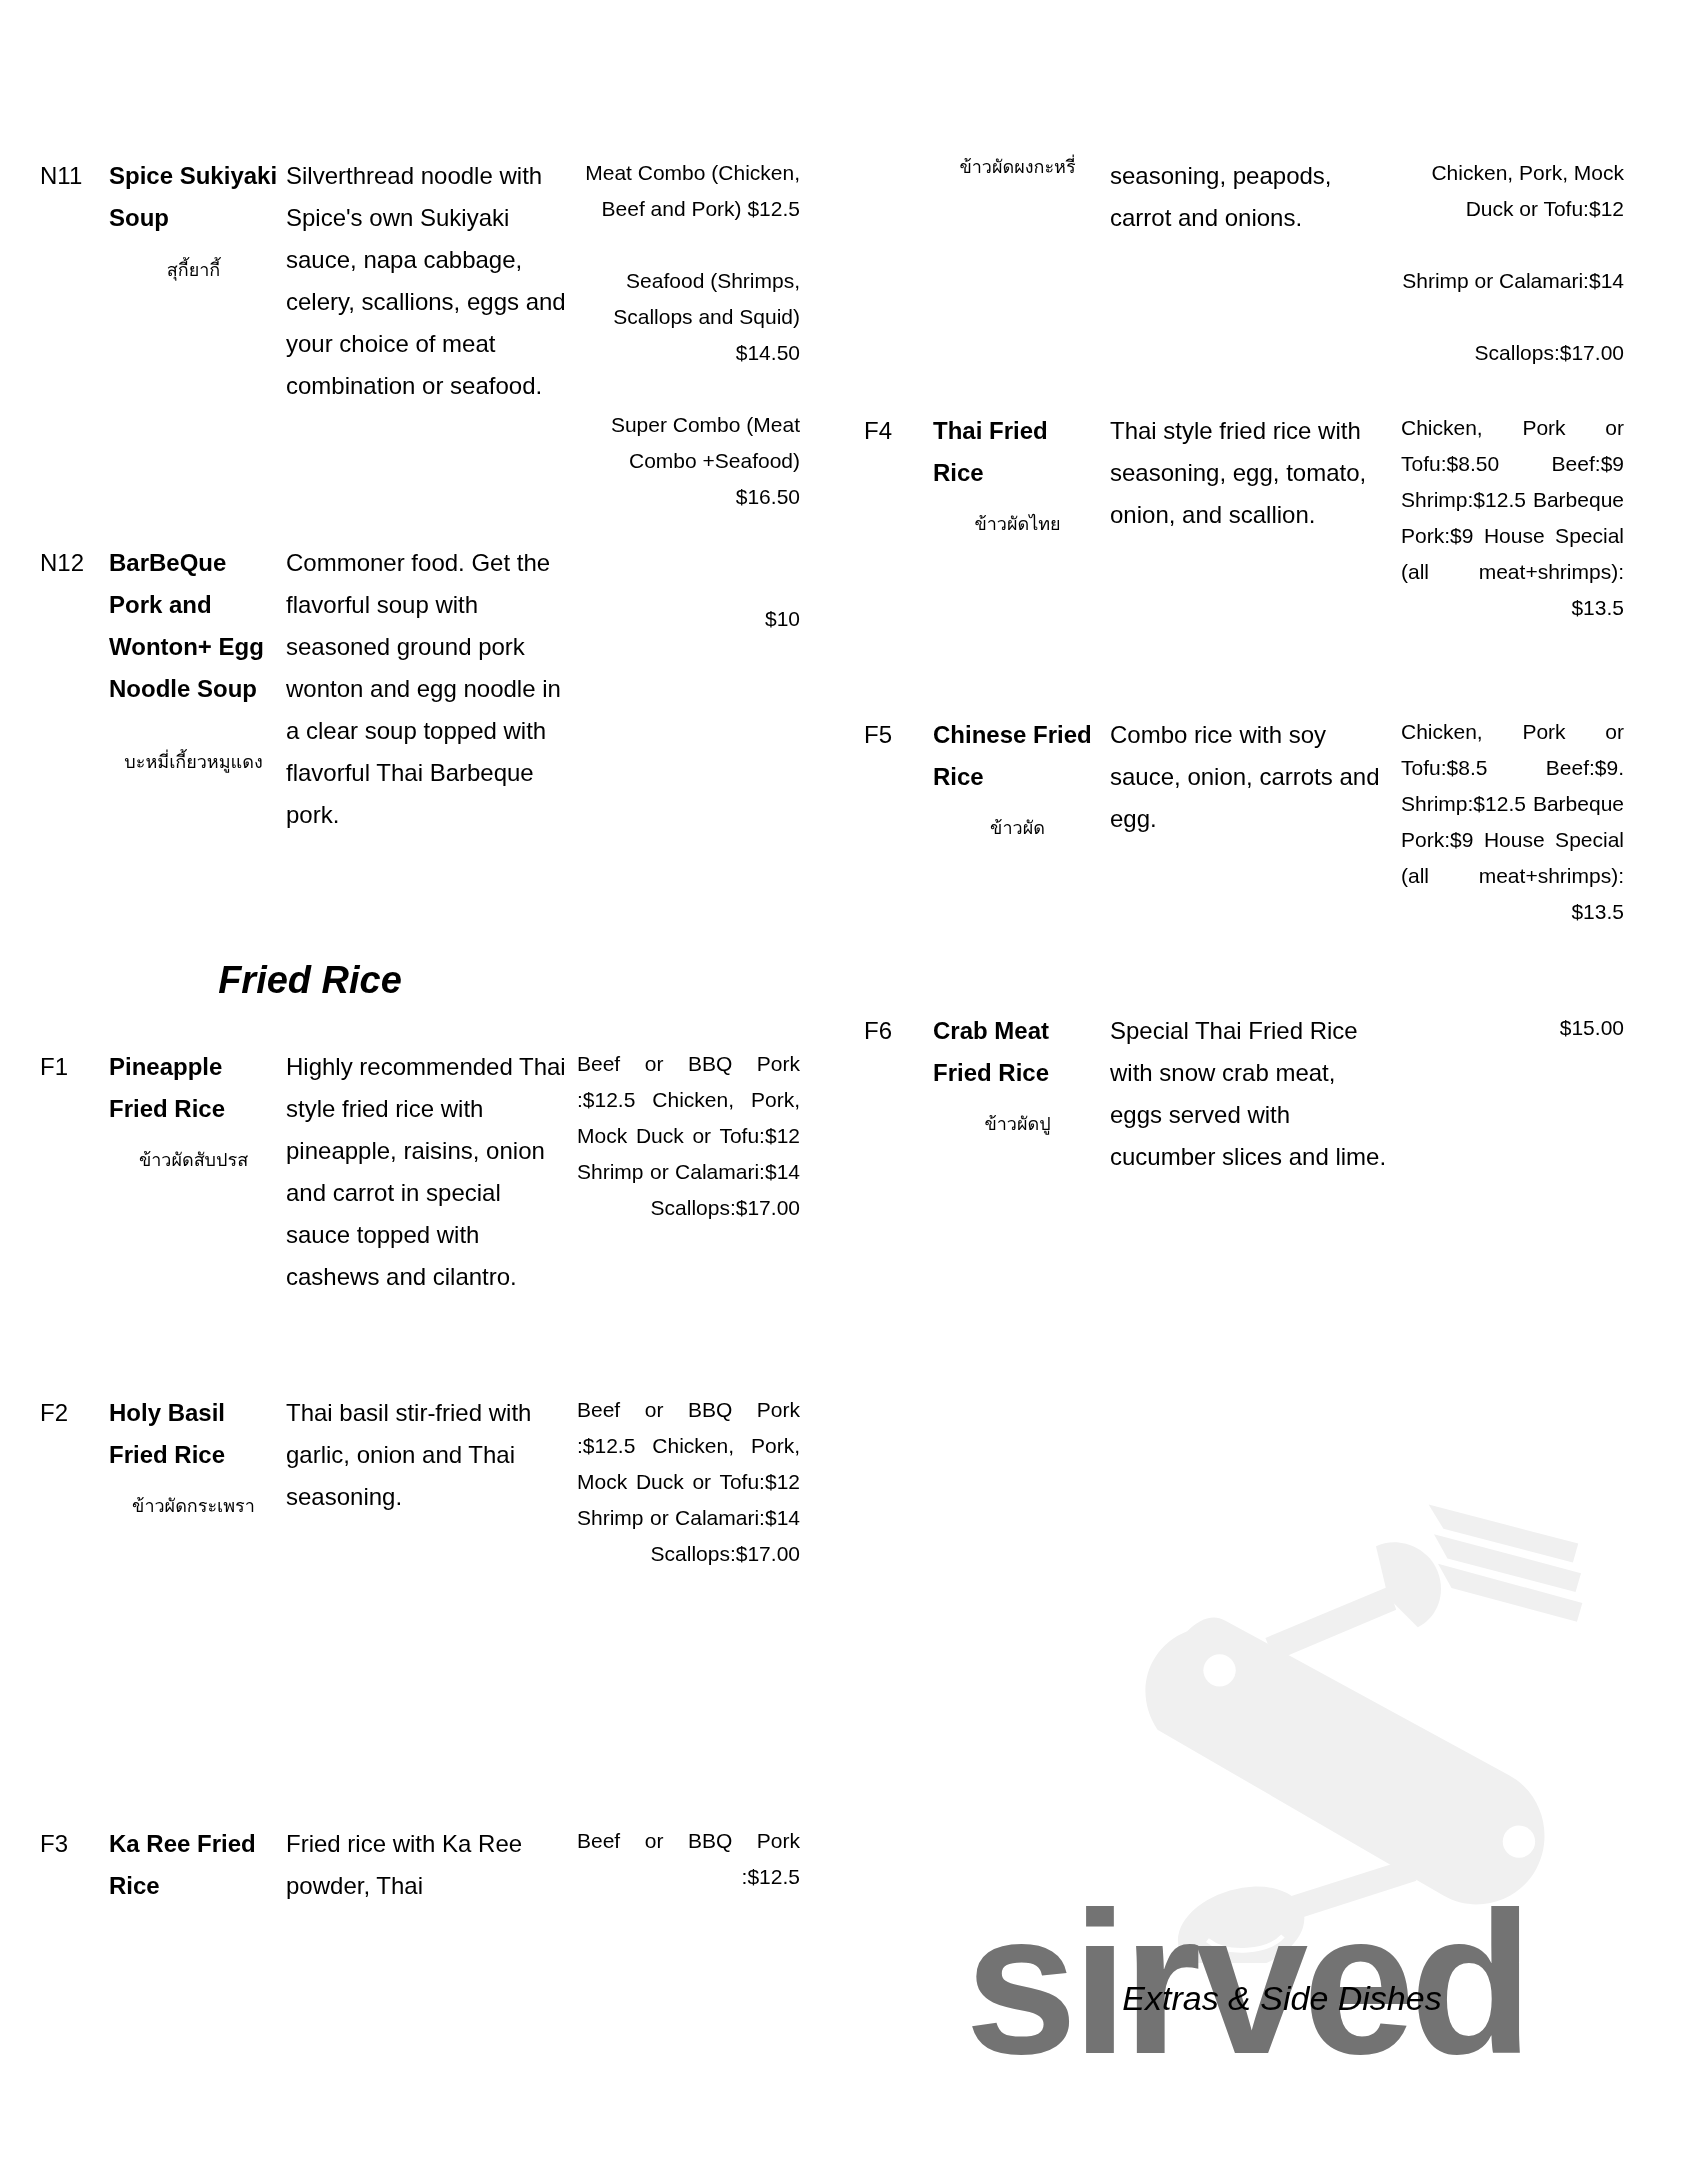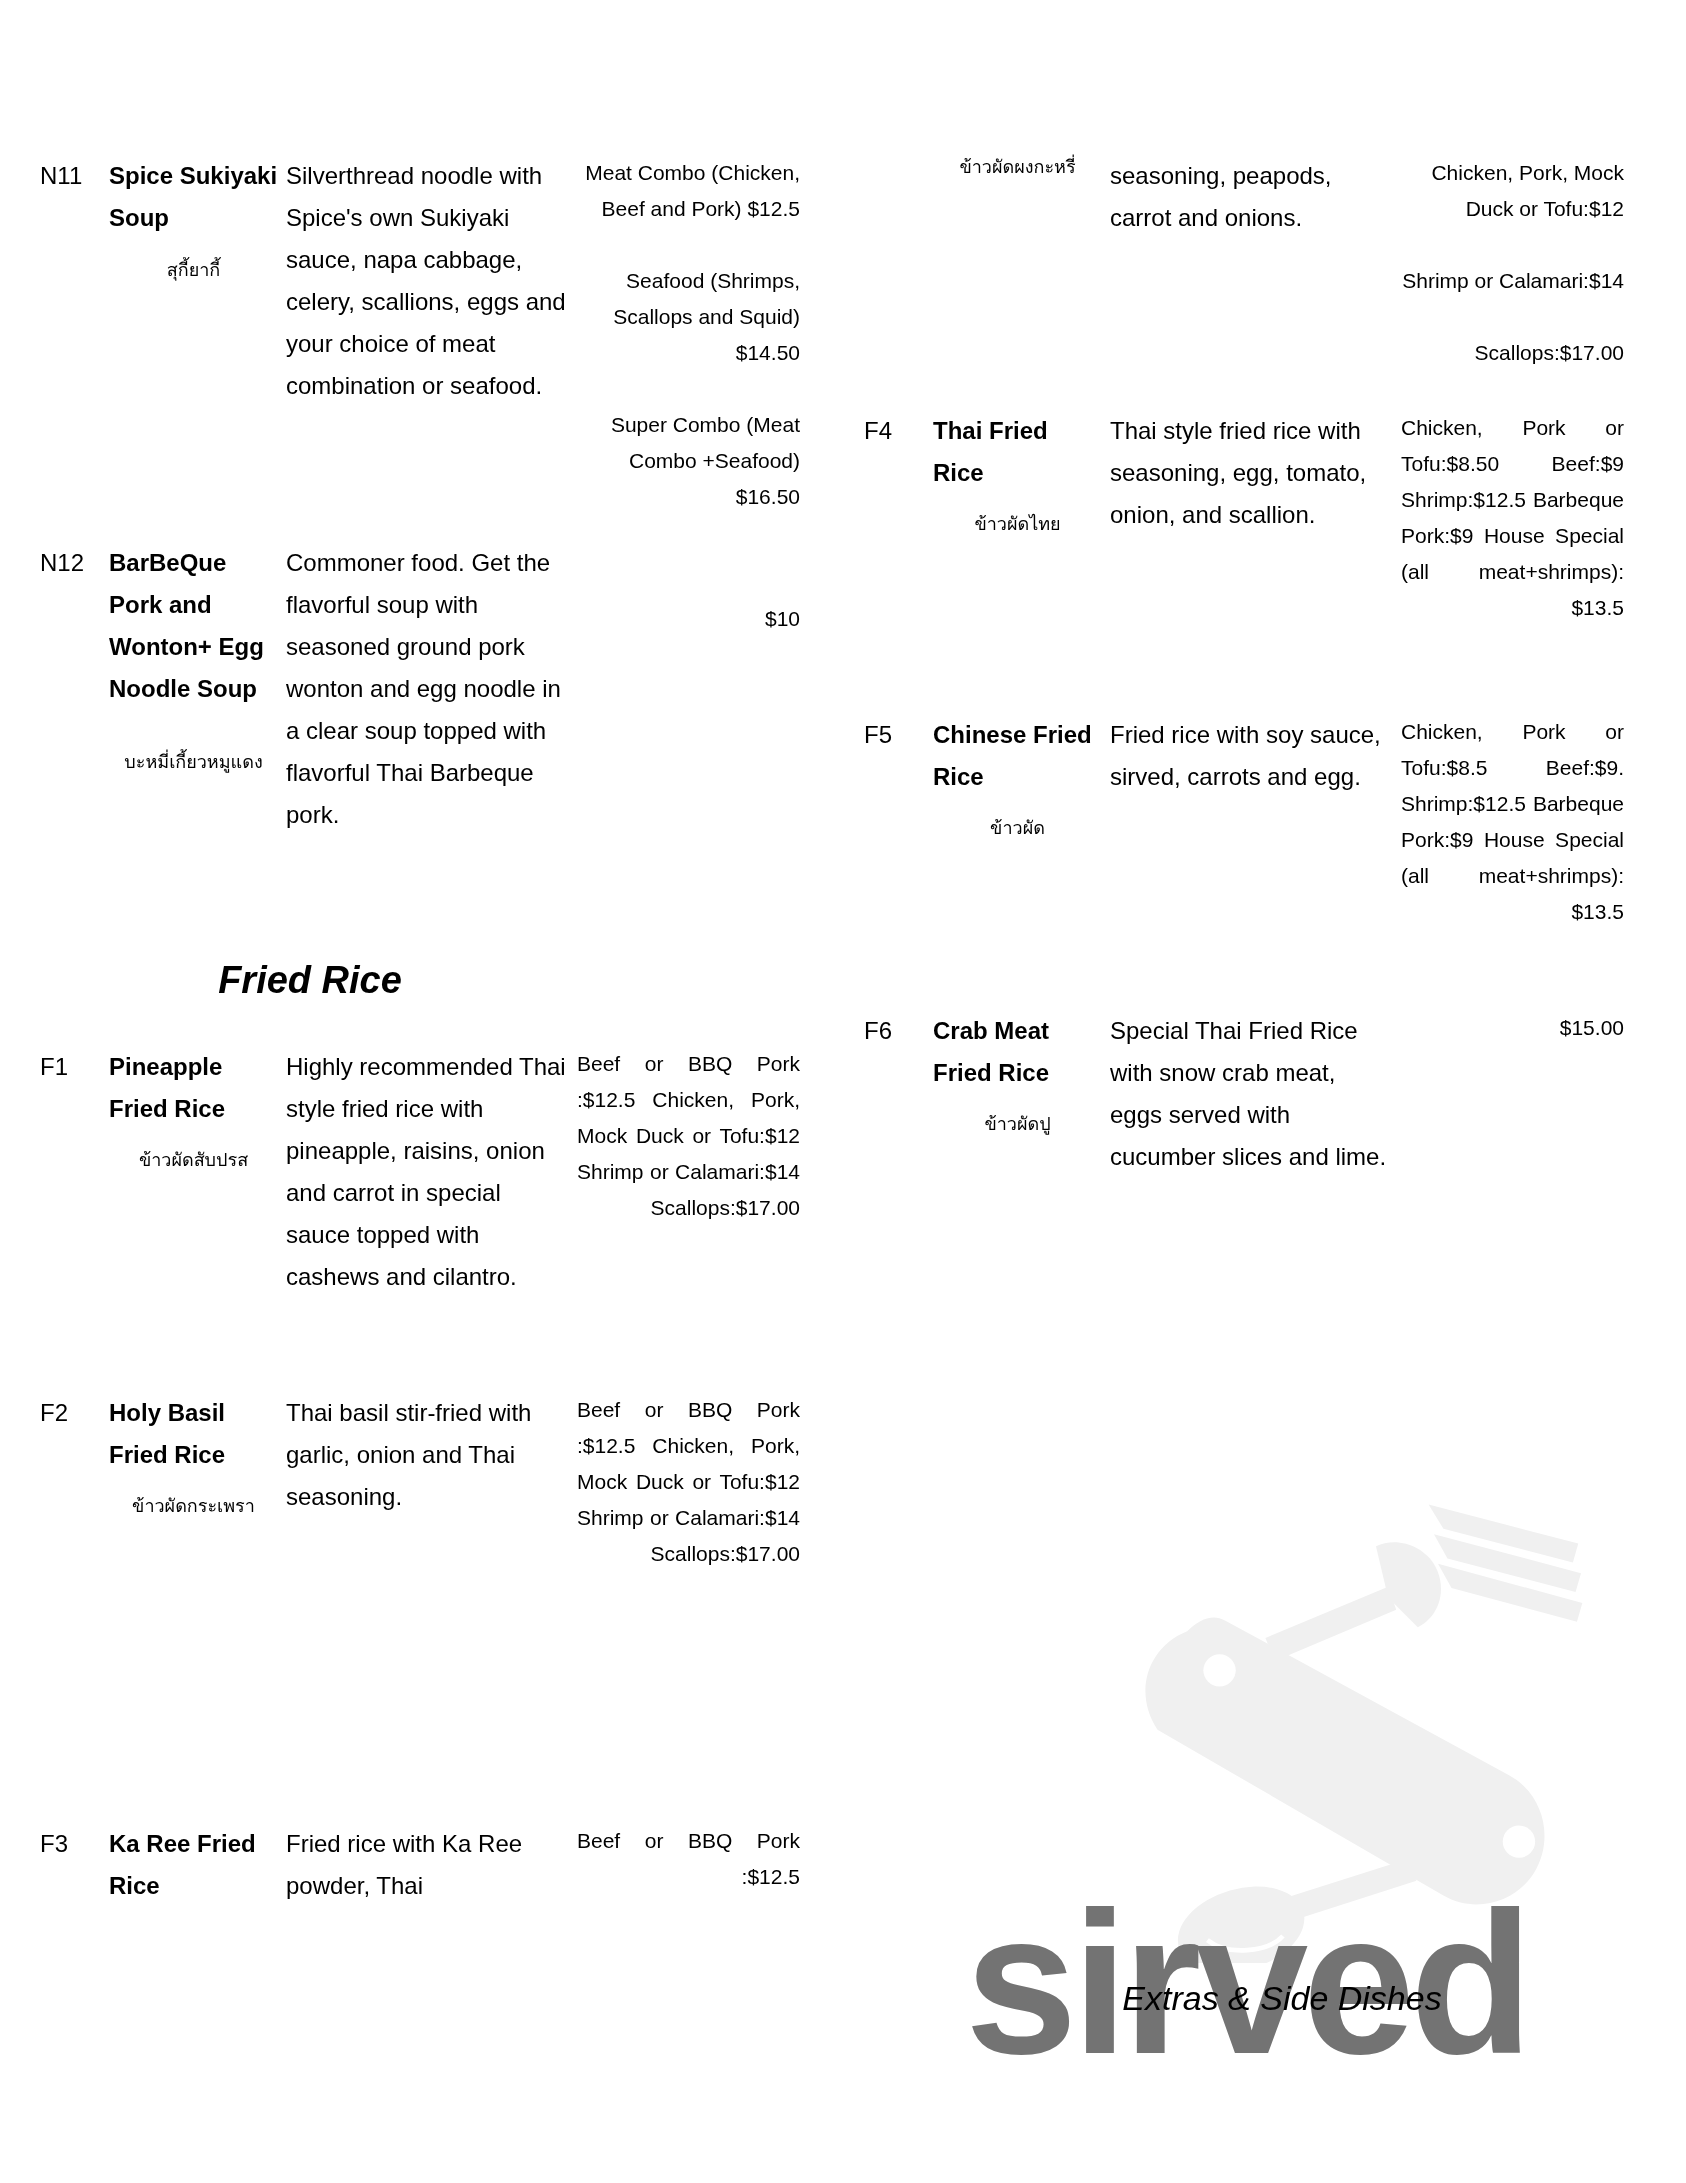--- a/index.html
+++ b/index.html
@@ -291,21 +291,21 @@
 
     <div style="height:88px" class="spacer"></div>
 
     <div class="item">
       <div class="item-grid">
         <div class="cell-code">F5</div>
         <div>
           <div class="cell-name">Chinese Fried Rice</div>
           <div class="cell-thai" style="padding-top:17.5px">ข้าวผัด</div>
         </div>
-        <div class="cell-desc">Fried rice with soy sauce, sirved, carrots and egg.</div>
+        <div class="cell-desc">Combo rice with soy sauce, onion, carrots and egg.</div>
         <div class="cell-price justify">Chicken, Pork or Tofu:$8.5 Beef:$9. Shrimp:$12.5 Barbeque Pork:$9  House Special (all meat+shrimps): $13.5</div>
       </div>
     </div>
 
     <div style="height:80px" class="spacer"></div>
 
     <div class="item">
       <div class="item-grid">
         <div class="cell-code">F6</div>
         <div>

